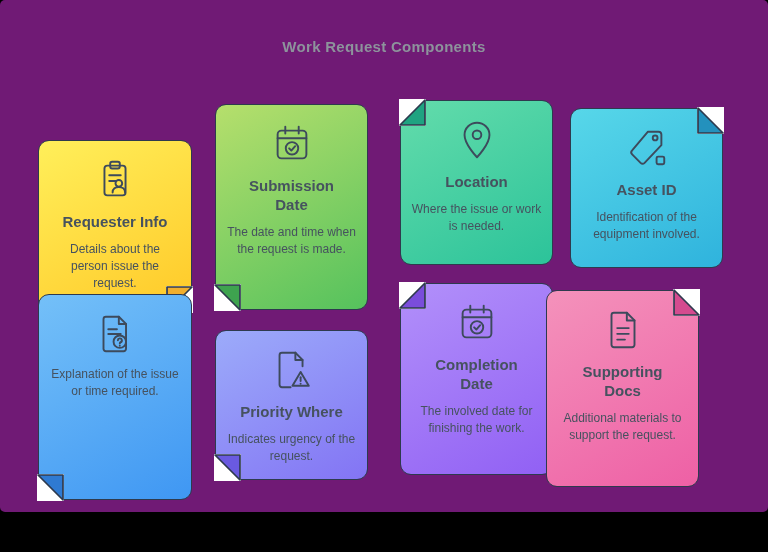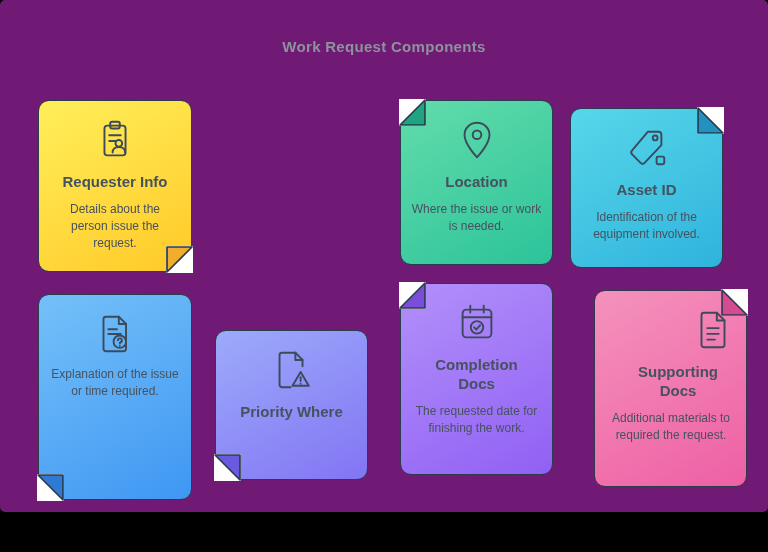--- a/index.html
+++ b/index.html
@@ -28,21 +28,21 @@
   .card-title {
     font-size: 15px; font-weight: bold; color: #46525f;
     line-height: 1.25; margin-top: 10px; max-width: 116px;
   }
   .card-desc {
     font-size: 12px; color: #46525f;
     line-height: 1.42; margin-top: 9px; max-width: 130px;
   }
   .fold { position: absolute; width: 27px; height: 27px; background: #ffffff; }
   .fold svg { position: absolute; left: 0; top: 0; }
-  .fold-br { border-bottom-right-radius: 0; } .fold-br .fold { right: -1.7px; bottom: -1.7px; }
+  .fold-br { border-bottom-right-radius: 0; margin-top: 40px; } .fold-br .fold { right: -1.7px; bottom: -1.7px; }
   .fold-bl { border-bottom-left-radius: 0; }  .fold-bl .fold { left: -1.7px; bottom: -1.7px; }
   .fold-tl { border-top-left-radius: 0; }     .fold-tl .fold { left: -1.7px; top: -1.7px; }
   .fold-tr { border-top-right-radius: 0; }    .fold-tr .fold { right: -1.7px; top: -1.7px; }
 </style>
 </head>
 <body>
 
 <div class="frame">
 
   <h1 class="page-title">Work Request Components</h1>
@@ -60,20 +60,39 @@
     </span>
     <div class="card-title">Requester Info</div>
     <div class="card-desc">Details about the person issue the request.</div>
     <span class="fold">
       <svg width="27" height="27" viewBox="0 0 27 27">
           <polygon points="1,1 26,1 1,26" style="fill:var(--flap)" stroke="#2e3a4e" stroke-width="1.7" stroke-linejoin="round"></polygon>
         </svg>
     </span>
   </div>
 
+  <div class="card fold-bl" style="left: 215px; top: 104px; width: 153px; height: 206px; --a: #b6df6c; --b: #55c25d; --flap: #3ea34f;">
+    <span class="icon">
+      <svg width="46" height="46" viewBox="0 0 48 48" fill="none" stroke="#3d4a5c" stroke-width="2" stroke-linecap="round" stroke-linejoin="round">
+        <rect x="9" y="10" width="30" height="29" rx="4"></rect>
+        <line x1="9" y1="18" x2="39" y2="18"></line>
+        <line x1="17" y1="6" x2="17" y2="13"></line>
+        <line x1="31" y1="6" x2="31" y2="13"></line>
+        <circle cx="24" cy="28.5" r="6.5"></circle>
+        <path d="M21 28.5l2.3 2.3 4-4.5"></path>
+      </svg>
+    </span>
+    <div class="card-title">Submission Date</div>
+    <div class="card-desc">The date and time when the request is made.</div>
+    <span class="fold">
+      <svg width="27" height="27" viewBox="0 0 27 27">
+          <polygon points="1,1 26,1 26,26" style="fill:var(--flap)" stroke="#2e3a4e" stroke-width="1.7" stroke-linejoin="round"></polygon>
+        </svg>
+    </span>
+  </div>
 
   <div class="card fold-tr" style="left: 570px; top: 108px; width: 153px; height: 160px; --a: #57d7e9; --b: #2fb3dd; --flap: #2391bd;">
     <span class="icon">
       <svg width="46" height="46" viewBox="0 0 48 48" fill="none" stroke="#3d4a5c" stroke-width="2" stroke-linecap="round" stroke-linejoin="round">
         <path d="M25 7h11a3 3 0 0 1 3 3v11L21.5 39.5a3 3 0 0 1-4.2 0l-8.8-8.8a3 3 0 0 1 0-4.2z"></path>
         <circle cx="32.5" cy="13.5" r="2.5"></circle>
         <rect x="34" y="33" width="8" height="8" rx="1.5"></rect>
       </svg>
     </span>
     <div class="card-title">Asset ID</div>
@@ -126,59 +145,60 @@
       <svg width="46" height="46" viewBox="0 0 48 48" fill="none" stroke="#3d4a5c" stroke-width="2" stroke-linecap="round" stroke-linejoin="round">
         <path d="M27.5 6H13.5A2.5 2.5 0 0 0 11 8.5v31a2.5 2.5 0 0 0 2.5 2.5h9"></path>
         <path d="M27.5 6 35 13.5V20"></path>
         <path d="M27.5 6v7.5H35"></path>
         <path d="M33 26l8.5 14.5h-17z"></path>
         <line x1="33" y1="31.5" x2="33" y2="35.5"></line>
         <line x1="33" y1="38.2" x2="33" y2="38.3"></line>
       </svg>
     </span>
     <div class="card-title">Priority Where</div>
+    <div class="card-desc">Indicates urgency of the request.</div>
     <span class="fold">
       <svg width="27" height="27" viewBox="0 0 27 27">
           <polygon points="1,1 26,1 26,26" style="fill:var(--flap)" stroke="#2e3a4e" stroke-width="1.7" stroke-linejoin="round"></polygon>
         </svg>
     </span>
   </div>
 
   <div class="card fold-tl" style="left: 400px; top: 283px; width: 153px; height: 192px; --a: #b290fa; --b: #9160f4; --flap: #7a4ddb;">
     <span class="icon">
       <svg width="46" height="46" viewBox="0 0 48 48" fill="none" stroke="#3d4a5c" stroke-width="2" stroke-linecap="round" stroke-linejoin="round">
         <rect x="9" y="10" width="30" height="29" rx="4"></rect>
         <line x1="9" y1="18" x2="39" y2="18"></line>
         <line x1="17" y1="6" x2="17" y2="13"></line>
         <line x1="31" y1="6" x2="31" y2="13"></line>
         <circle cx="24" cy="28.5" r="6.5"></circle>
         <path d="M21 28.5l2.3 2.3 4-4.5"></path>
       </svg>
     </span>
-    <div class="card-title">Completion Docs</div>
-    <div class="card-desc">The requested date for finishing the work.</div>
+    <div class="card-title">Completion Date</div>
+    <div class="card-desc">The involved date for finishing the work.</div>
     <span class="fold">
       <svg width="27" height="27" viewBox="0 0 27 27">
           <polygon points="26,1 26,26 1,26" style="fill:var(--flap)" stroke="#2e3a4e" stroke-width="1.7" stroke-linejoin="round"></polygon>
         </svg>
     </span>
   </div>
 
-  <div class="card fold-tr" style="left: 594px; top: 290px; width: 153px; height: 197px; align-items: flex-end; --a: #f492bb; --b: #ee60a5; --flap: #d44b8f;">
+  <div class="card fold-tr" style="left: 546px; top: 290px; width: 153px; height: 197px; --a: #f492bb; --b: #ee60a5; --flap: #d44b8f;">
     <span class="icon">
       <svg width="46" height="46" viewBox="0 0 48 48" fill="none" stroke="#3d4a5c" stroke-width="2" stroke-linecap="round" stroke-linejoin="round">
         <path d="M28 6H14.5A2.5 2.5 0 0 0 12 8.5v31a2.5 2.5 0 0 0 2.5 2.5h19A2.5 2.5 0 0 0 36 39.5V14z"></path>
         <path d="M28 6v8h8"></path>
         <line x1="18" y1="22" x2="30" y2="22"></line>
         <line x1="18" y1="28" x2="30" y2="28"></line>
         <line x1="18" y1="34" x2="26" y2="34"></line>
       </svg>
     </span>
     <div class="card-title">Supporting Docs</div>
-    <div class="card-desc">Additional materials to required the request.</div>
+    <div class="card-desc">Additional materials to support the request.</div>
     <span class="fold">
       <svg width="27" height="27" viewBox="0 0 27 27">
           <polygon points="1,1 26,26 1,26" style="fill:var(--flap)" stroke="#2e3a4e" stroke-width="1.7" stroke-linejoin="round"></polygon>
         </svg>
     </span>
   </div>
 
 </div>
 
 </body></html>

